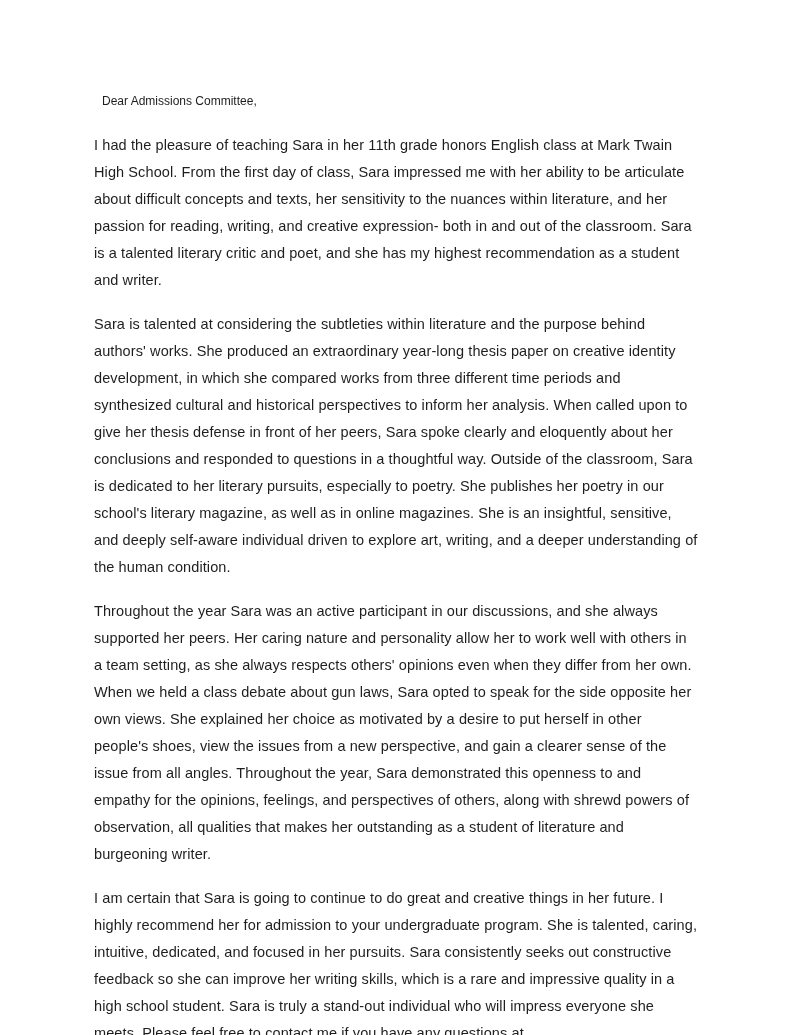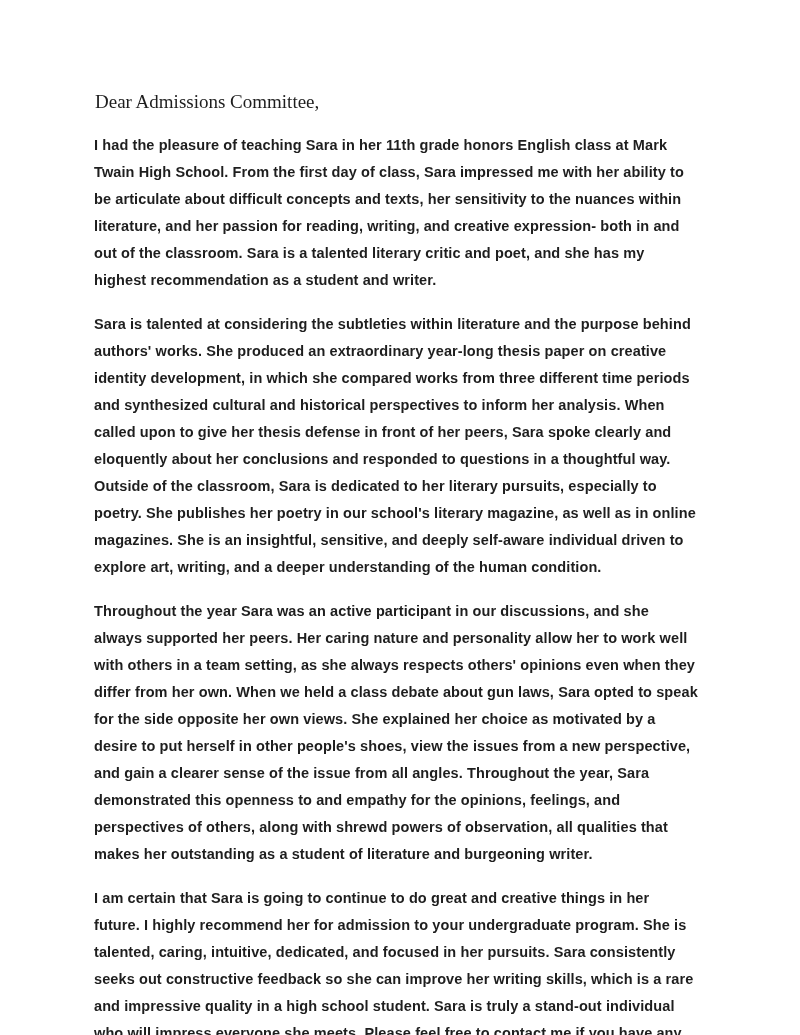--- a/index.html
+++ b/index.html
@@ -15,32 +15,30 @@
     -webkit-font-smoothing: antialiased;
   }
   .page {
     box-sizing: border-box;
     width: 800px;
     min-height: 1035px;
     padding: 88px 94px 60px 94px;
     background: #ffffff;
   }
   .salutation {
-    margin: 0 0 17px 1px;
-    font-size: 19px;
+    margin: 0 0 17px 8px;
+    font-size: 12px;
     line-height: 27px;
-    font-family: Liberation Serif, serif;
   }
   .para {
     margin: 0 8px 17px 0;
     font-size: 14.5px;
     line-height: 27px;
     text-align: left;
     letter-spacing: 0.1px;
-    font-weight: bold;
   }
 </style>
 </head>
 <body>
 
 <div class="page">
   <p class="salutation">Dear Admissions Committee,</p>
 
   <p class="para">I had the pleasure of teaching Sara in her 11th grade honors English class at Mark Twain High School. From the first day of class, Sara impressed me with her ability to be articulate about difficult concepts and texts, her sensitivity to the nuances within literature, and her passion for reading, writing, and creative expression- both in and out of the classroom. Sara is a talented literary critic and poet, and she has my highest recommendation as a student and writer.</p>
 

